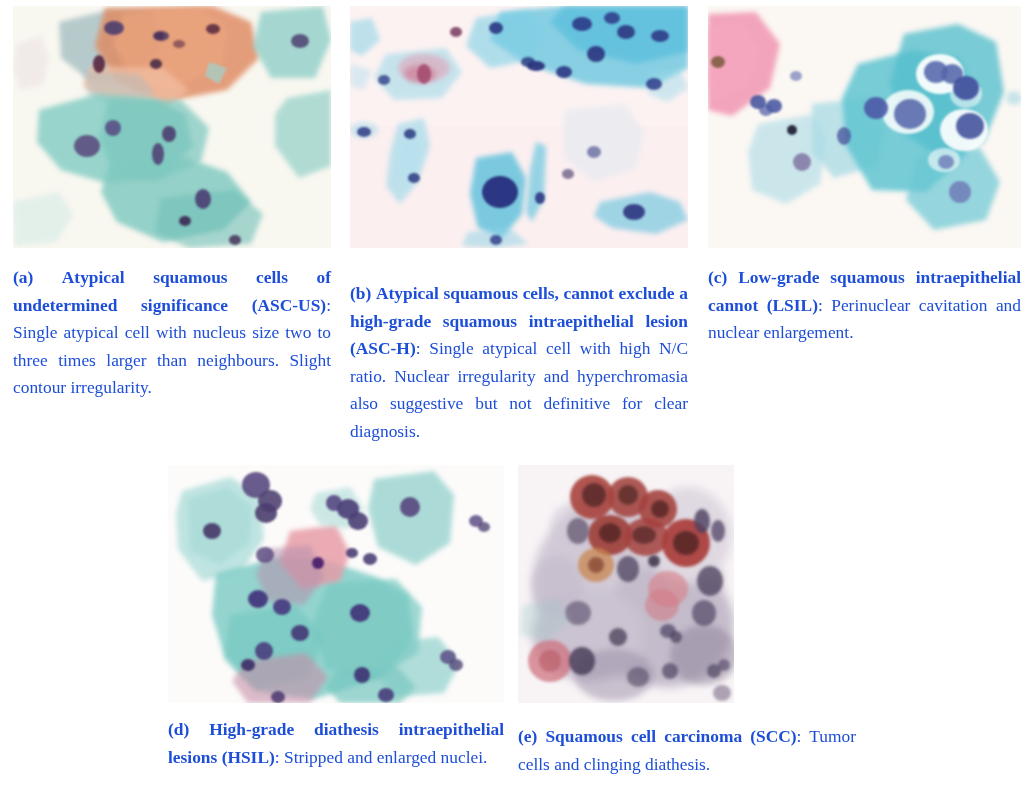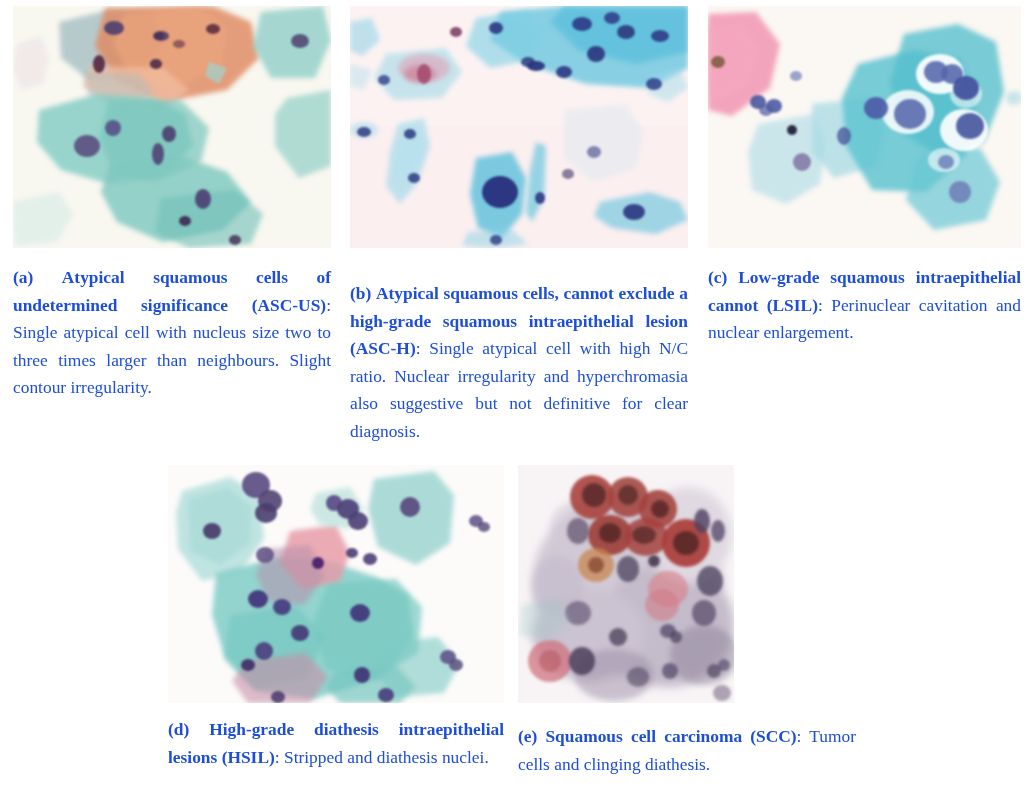--- a/index.html
+++ b/index.html
@@ -285,21 +285,21 @@
           <ellipse cx="80" cy="200" rx="7" ry="6" fill="#3a2e66" opacity="0.9"></ellipse>
           <ellipse cx="194" cy="210" rx="8" ry="8" fill="#3f3274" opacity="0.9"></ellipse>
           <ellipse cx="218" cy="230" rx="8" ry="7" fill="#463879" opacity="0.88"></ellipse>
           <ellipse cx="280" cy="192" rx="8" ry="7" fill="#5b4d84" opacity="0.85"></ellipse>
           <ellipse cx="288" cy="200" rx="7" ry="6" fill="#554778" opacity="0.8"></ellipse>
           <ellipse cx="110" cy="232" rx="7" ry="6" fill="#3d3068" opacity="0.8"></ellipse>
         </g>
       </svg>
     </div>
     <div class="caption" style="left:0;top:251px;width:336px;">
-      <span class="lead">(d)</span><span> </span><b>High-grade diathesis intraepithelial lesions (HSIL)</b><span>: </span><span>Stripped and diathesis nuclei.</span>
+      <span class="lead">(d)</span><span> </span><b>High-grade diathesis intraepithelial lesions (HSIL)</b><span>: </span><span>Stripped and enlarged nuclei.</span>
     </div>
   </div>
 
   <div class="panel" style="left:518px;top:465px;width:338px;">
     <div class="micrograph" style="left:0;top:0;width:216px;height:238px;background:#f7f3f5;">
       <svg class="layer" viewBox="0 0 216 238" preserveAspectRatio="none">
         <defs>
           <filter id="se" x="-25%" y="-25%" width="150%" height="150%">
             <feGaussianBlur stdDeviation="3.2"></feGaussianBlur>
           </filter>

